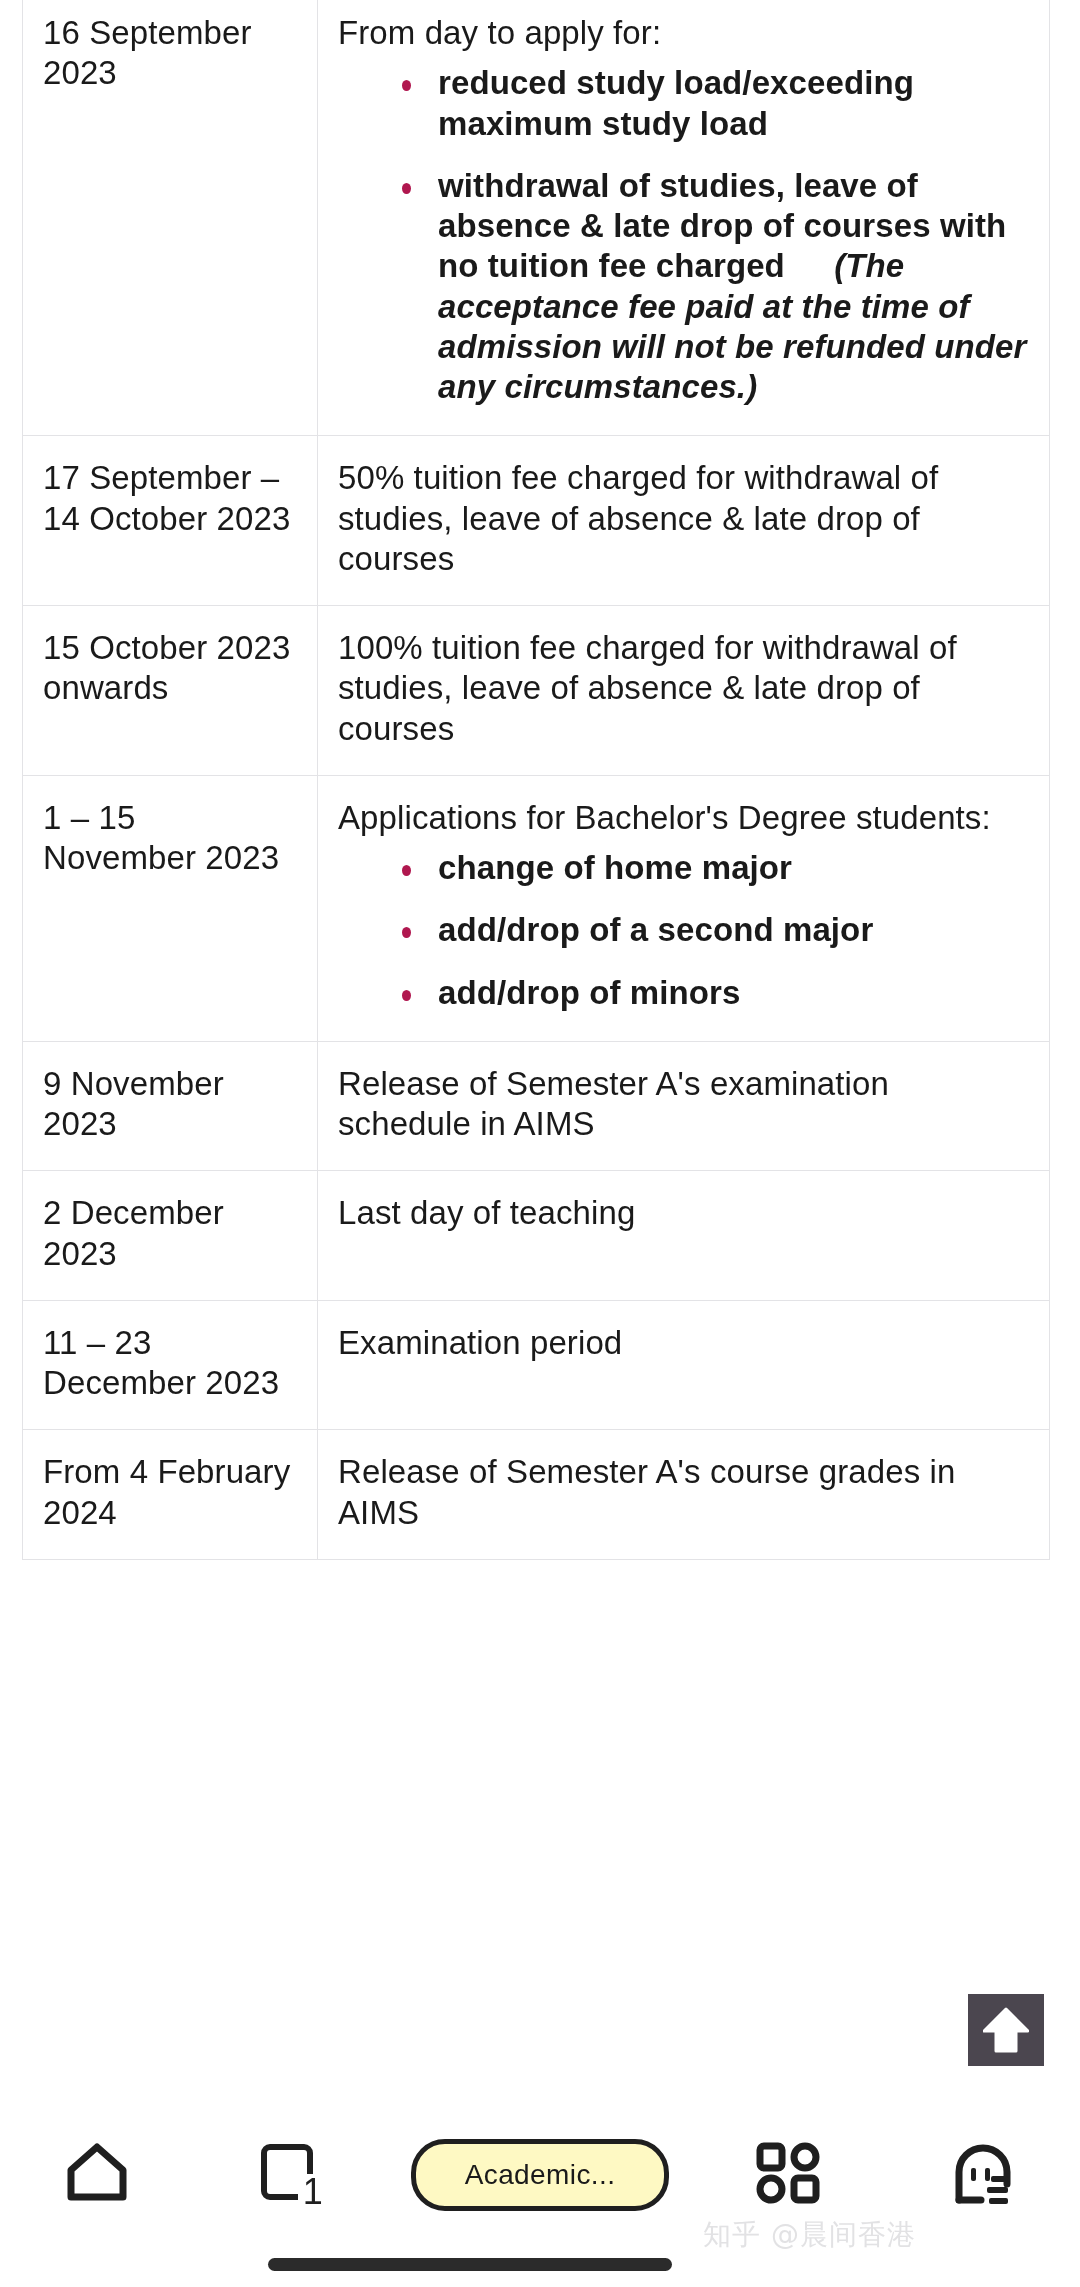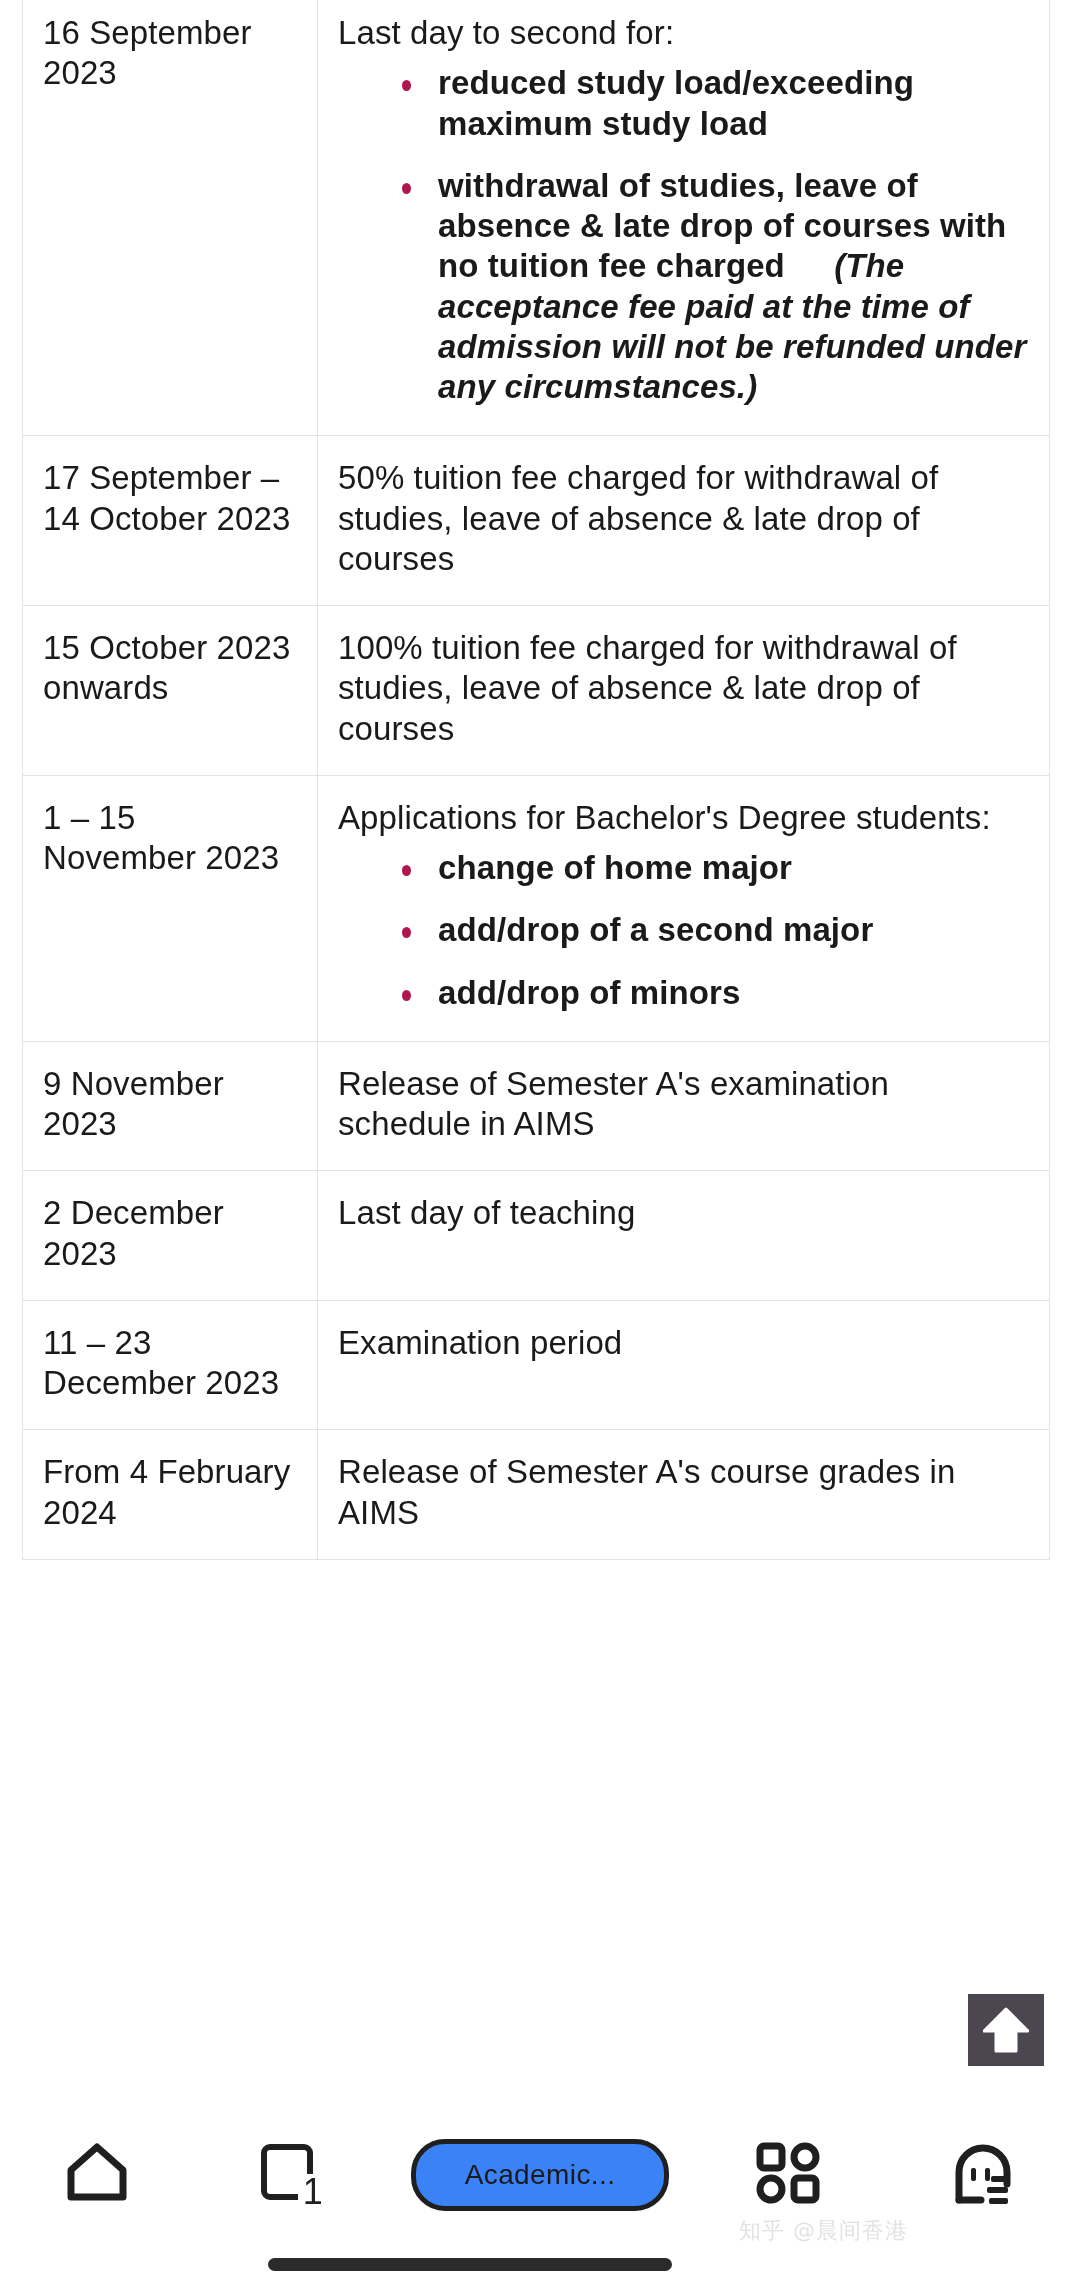--- a/index.html
+++ b/index.html
@@ -111,21 +111,21 @@
   .nav-slot.wide { flex: 1.55 1 0; }
   .url-pill {
     border: 5px solid #1f1f1f;
     border-radius: 34px;
     height: 72px;
     min-width: 258px;
     padding: 0 26px;
     display: flex;
     align-items: center;
     justify-content: center;
-    background: #3b82f6;
+    background: #fef9c3;
   }
   .url-pill span {
     font-size: 28px;
     color: #1a1a1a;
     letter-spacing: 0.4px;
     white-space: nowrap;
   }
   .tab-count {
     position: relative;
     width: 62px;
@@ -147,23 +147,23 @@
     line-height: 1;
     font-weight: 500;
     color: #1f1f1f;
     background: #ffffff;
     padding: 0 2px 0 5px;
   }
 
   
   .watermark {
     position: absolute;
-    right: 32px;
+    right: 24px;
     top: 2216px;
-    font-size: 22px;
+    font-size: 28px;
     color: #e2e2e4;
     letter-spacing: 1px;
     white-space: nowrap;
     font-family: "DejaVu Sans", sans-serif;
   }
 
   
   .home-indicator {
     position: absolute;
     left: 50%;
@@ -180,21 +180,21 @@
 
 <div class="page">
 
   <div class="table-wrap">
     <table class="schedule">
       <tbody>
 
         <tr>
           <td class="date-cell">16 September 2023</td>
           <td class="desc-cell">
-            <span class="cell-lead">Last day to second for:</span>
+            <span class="cell-lead">From day to apply for:</span>
             <ul class="bullets">
               <li><span>reduced study load/exceeding maximum study load</span></li>
               <li><span>withdrawal of studies, leave of absence &amp; late drop of courses with no tuition fee charged </span><span class="ital">(The acceptance fee paid at the time of admission will not be refunded under any circumstances.)</span></li>
             </ul>
           </td>
         </tr>
 
         <tr>
           <td class="date-cell">17 September – 14 October 2023</td>
           <td class="desc-cell">

